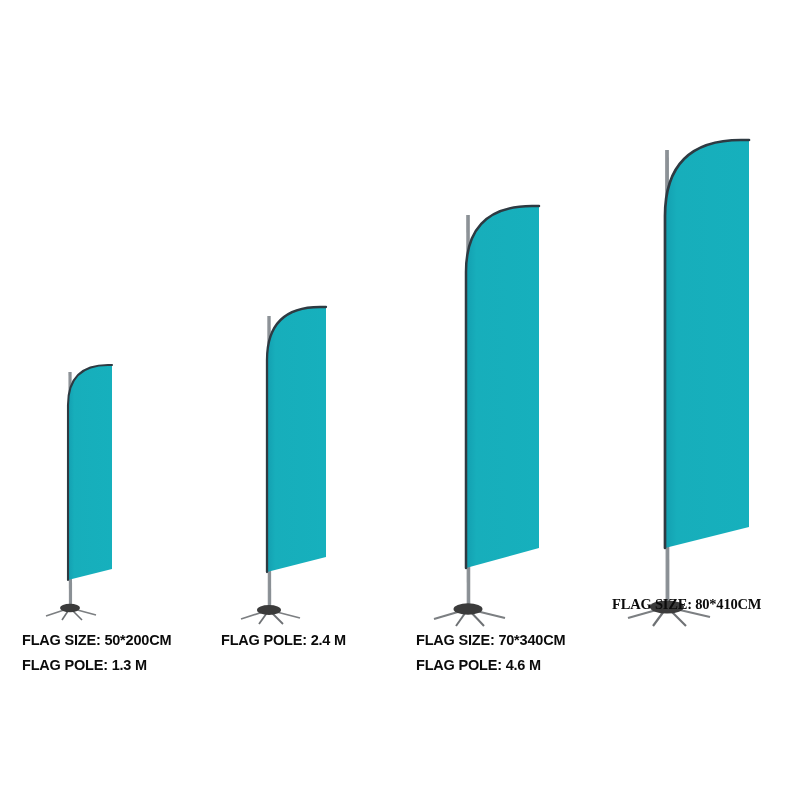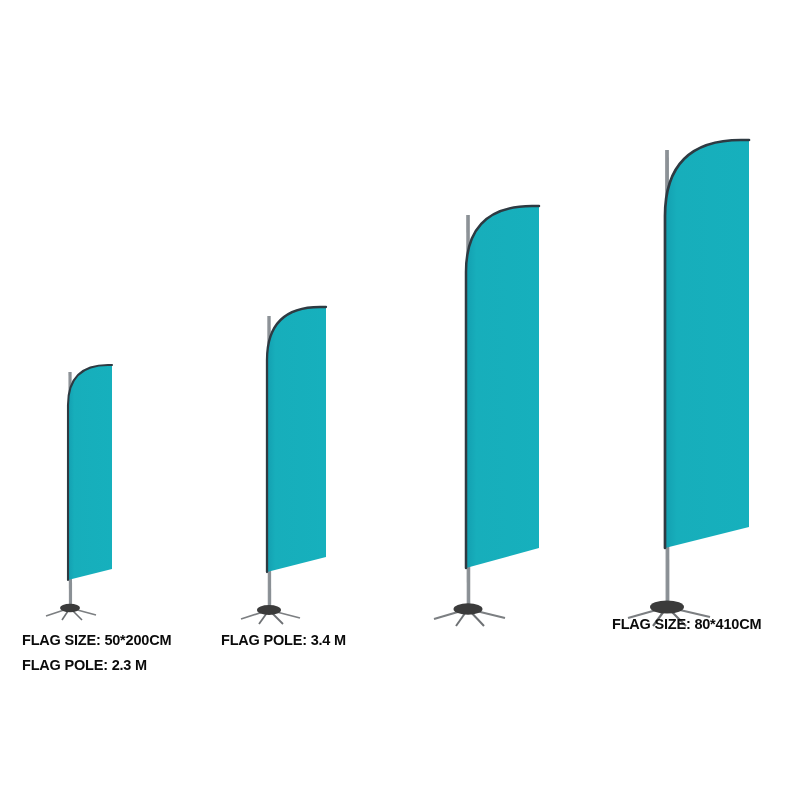--- a/index.html
+++ b/index.html
@@ -34,21 +34,21 @@
     color: #0b0b0b;
     white-space: nowrap;
     line-height: 25px;
   }
   .caption .cap-line {
     display: block;
   }
   .cap-1 { left: 22px;  top: 628px; }
   .cap-2 { left: 221px; top: 628px; }
   .cap-3 { left: 416px; top: 628px; }
-  .cap-4 { left: 612px; top: 612px; }
+  .cap-4 { left: 612px; top: 592px; font-family: Liberation Serif, serif; }
 </style>
 </head>
 <body>
 
 <div id="stage">
 
   <svg id="art" viewBox="0 0 800 800" xmlns="http://www.w3.org/2000/svg">
     <defs>
       <linearGradient id="poleGrad" x1="0" y1="0" x2="1" y2="0">
         <stop offset="0%" stop-color="#8E9398"></stop>
@@ -112,25 +112,29 @@
         <line x1="667" y1="607" x2="686" y2="626" stroke="#6E7174" stroke-width="2.2"></line>
         <ellipse cx="667" cy="607" rx="17" ry="6.6" fill="#3B3B3B"></ellipse>
       </g>
       <path d="M 749 140 L 741 140 Q 665 140 665 216 L 665 548 L 749 527 Z" fill="url(#flagGrad)"></path>
       <path d="M 749 140 L 741 140 Q 665 140 665 216 L 665 548" fill="none" stroke="#2E3A42" stroke-width="2.7" stroke-linecap="round"></path>
     </g>
   </svg>
 
   <div class="caption cap-1">
     <span class="cap-line">FLAG SIZE: 50*200CM</span>
-    <span class="cap-line">FLAG POLE: 2.3 M</span>
+    <span class="cap-line">FLAG POLE: 1.3 M</span>
   </div>
 
   <div class="caption cap-2">
-    <span class="cap-line">FLAG POLE: 3.4 M</span>
+    <span class="cap-line">FLAG POLE: 2.4 M</span>
   </div>
 
+  <div class="caption cap-3">
+    <span class="cap-line">FLAG SIZE: 70*340CM</span>
+    <span class="cap-line">FLAG POLE: 4.6 M</span>
+  </div>
 
   <div class="caption cap-4">
     <span class="cap-line">FLAG SIZE: 80*410CM</span>
   </div>
 
 </div>
 
 </body></html>

